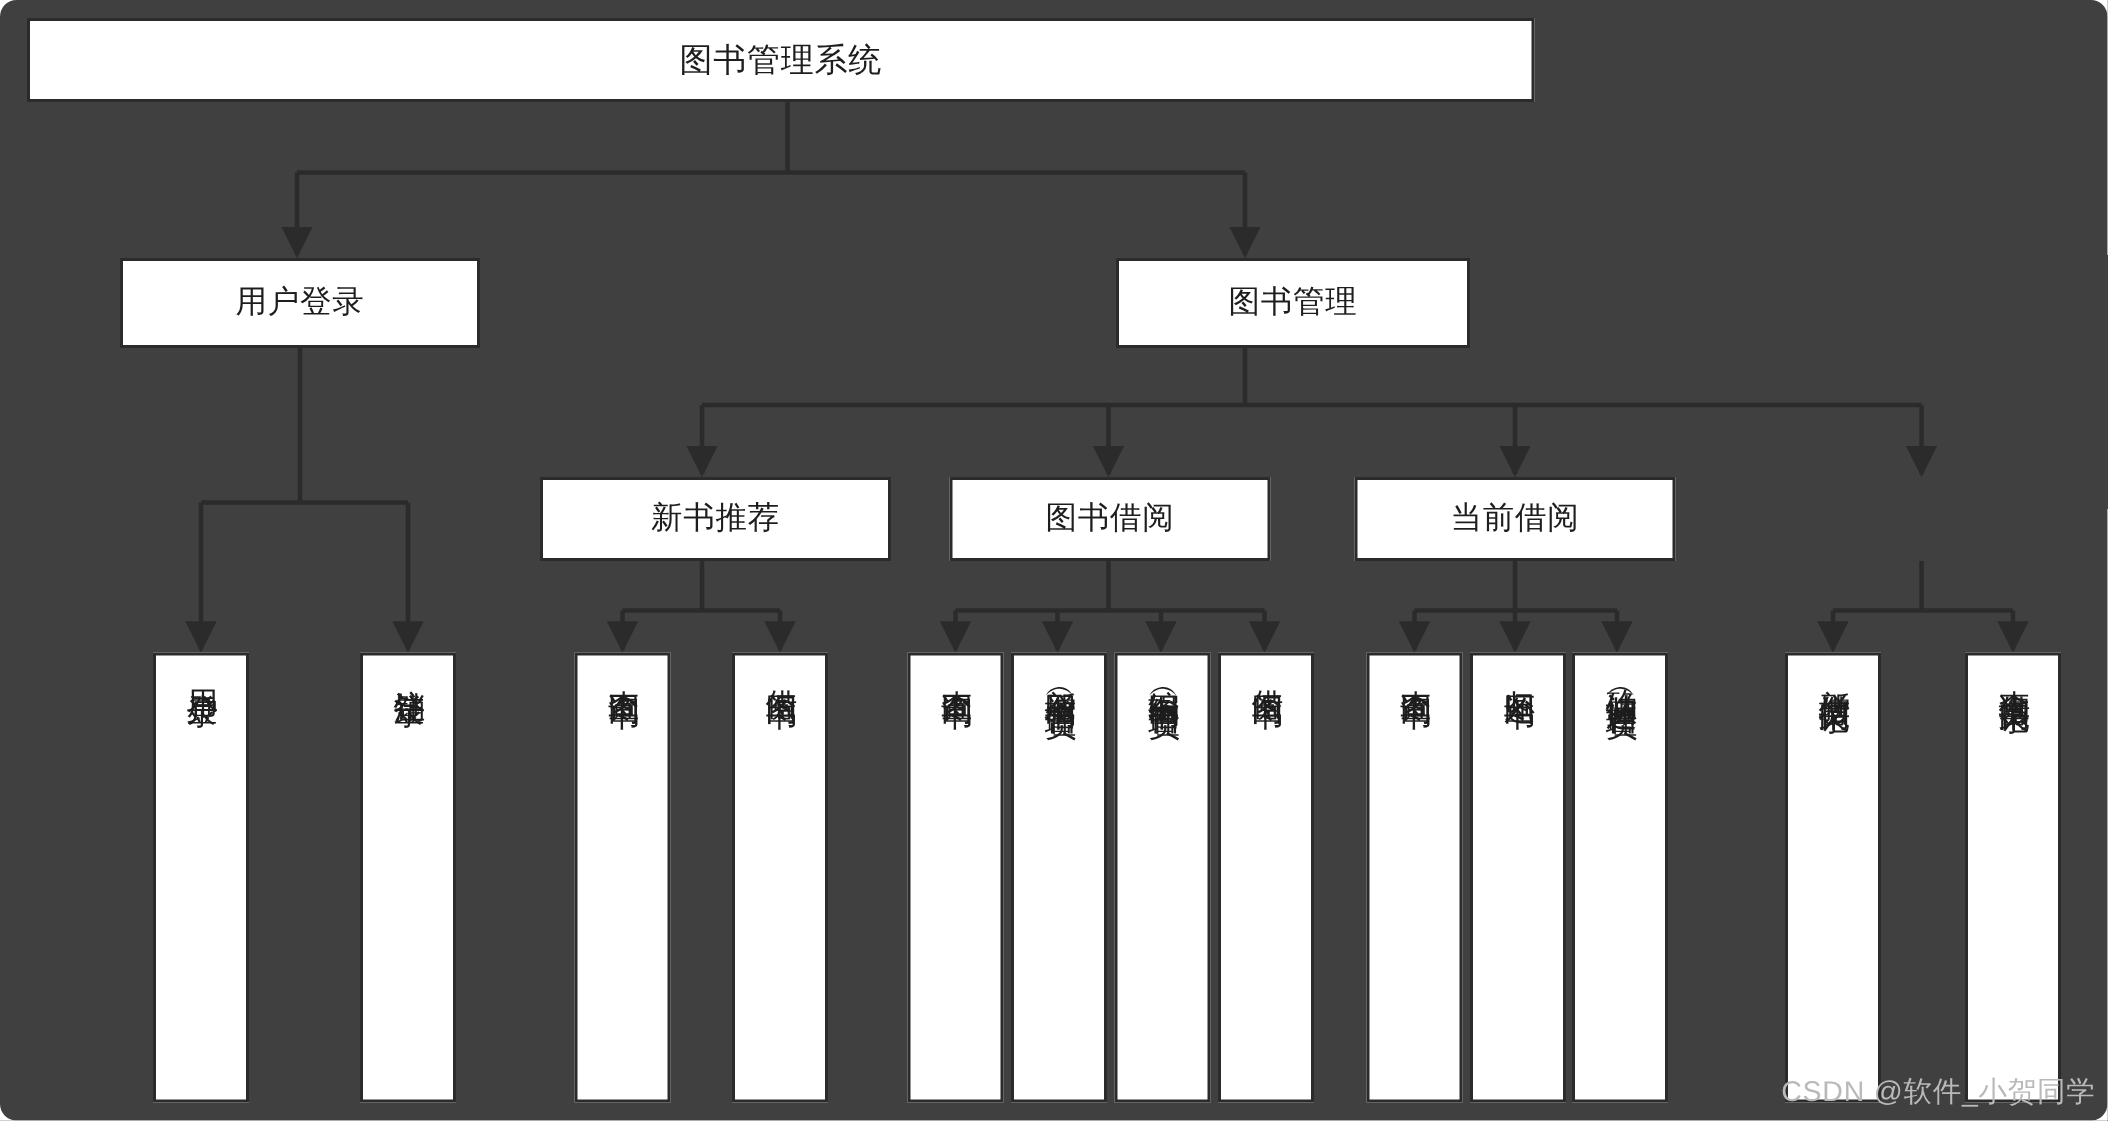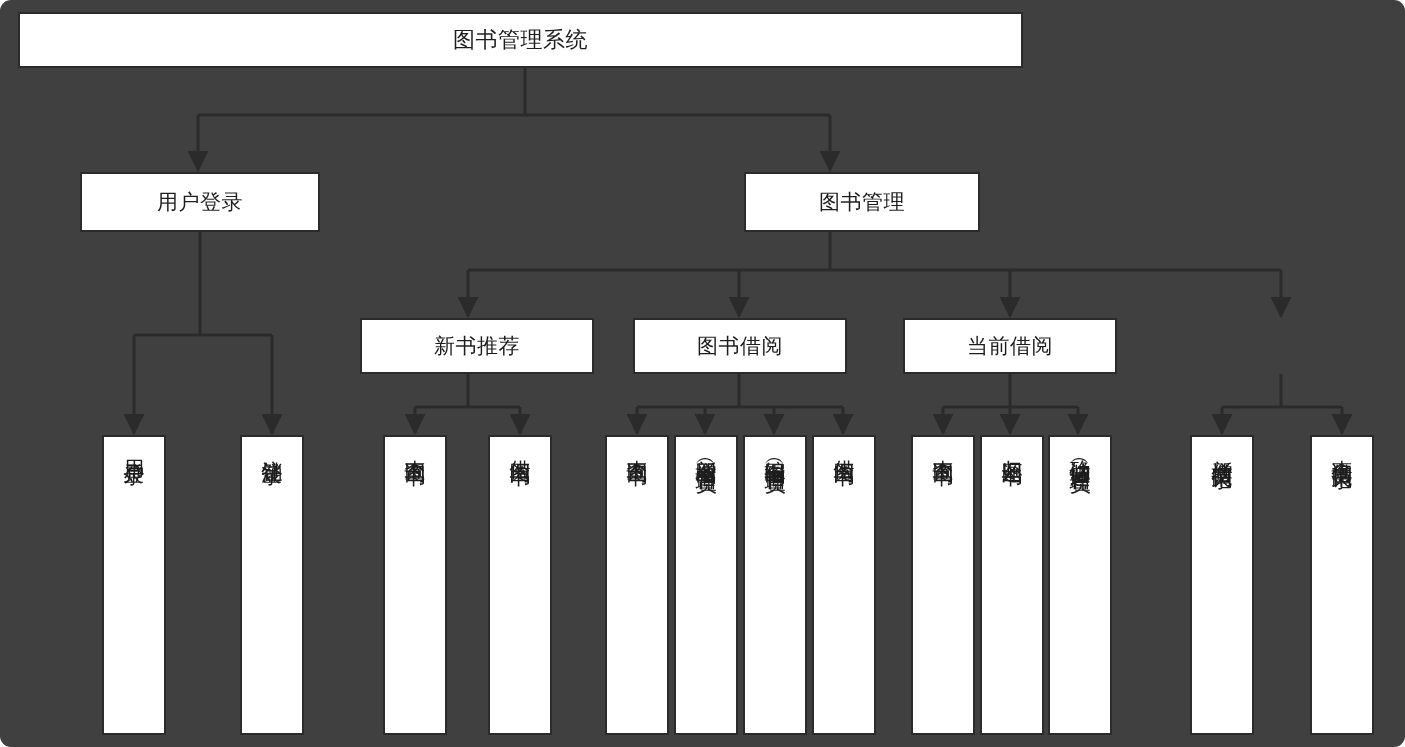--- a/index.html
+++ b/index.html
@@ -203,14 +203,15 @@
   </div>
 
   <div class="node vert" style="left:1190px; top:435px; width:64px; height:300px;">
     <span class="label">新增借阅记录</span>
   </div>
 
   <div class="node vert" style="left:1310px; top:435px; width:64px; height:300px;">
     <span class="label">查询借阅记录</span>
   </div>
 
+  <div id="watermark">CSDN @软件_小贺同学</div>
 
 </div>
 
 </body></html>

